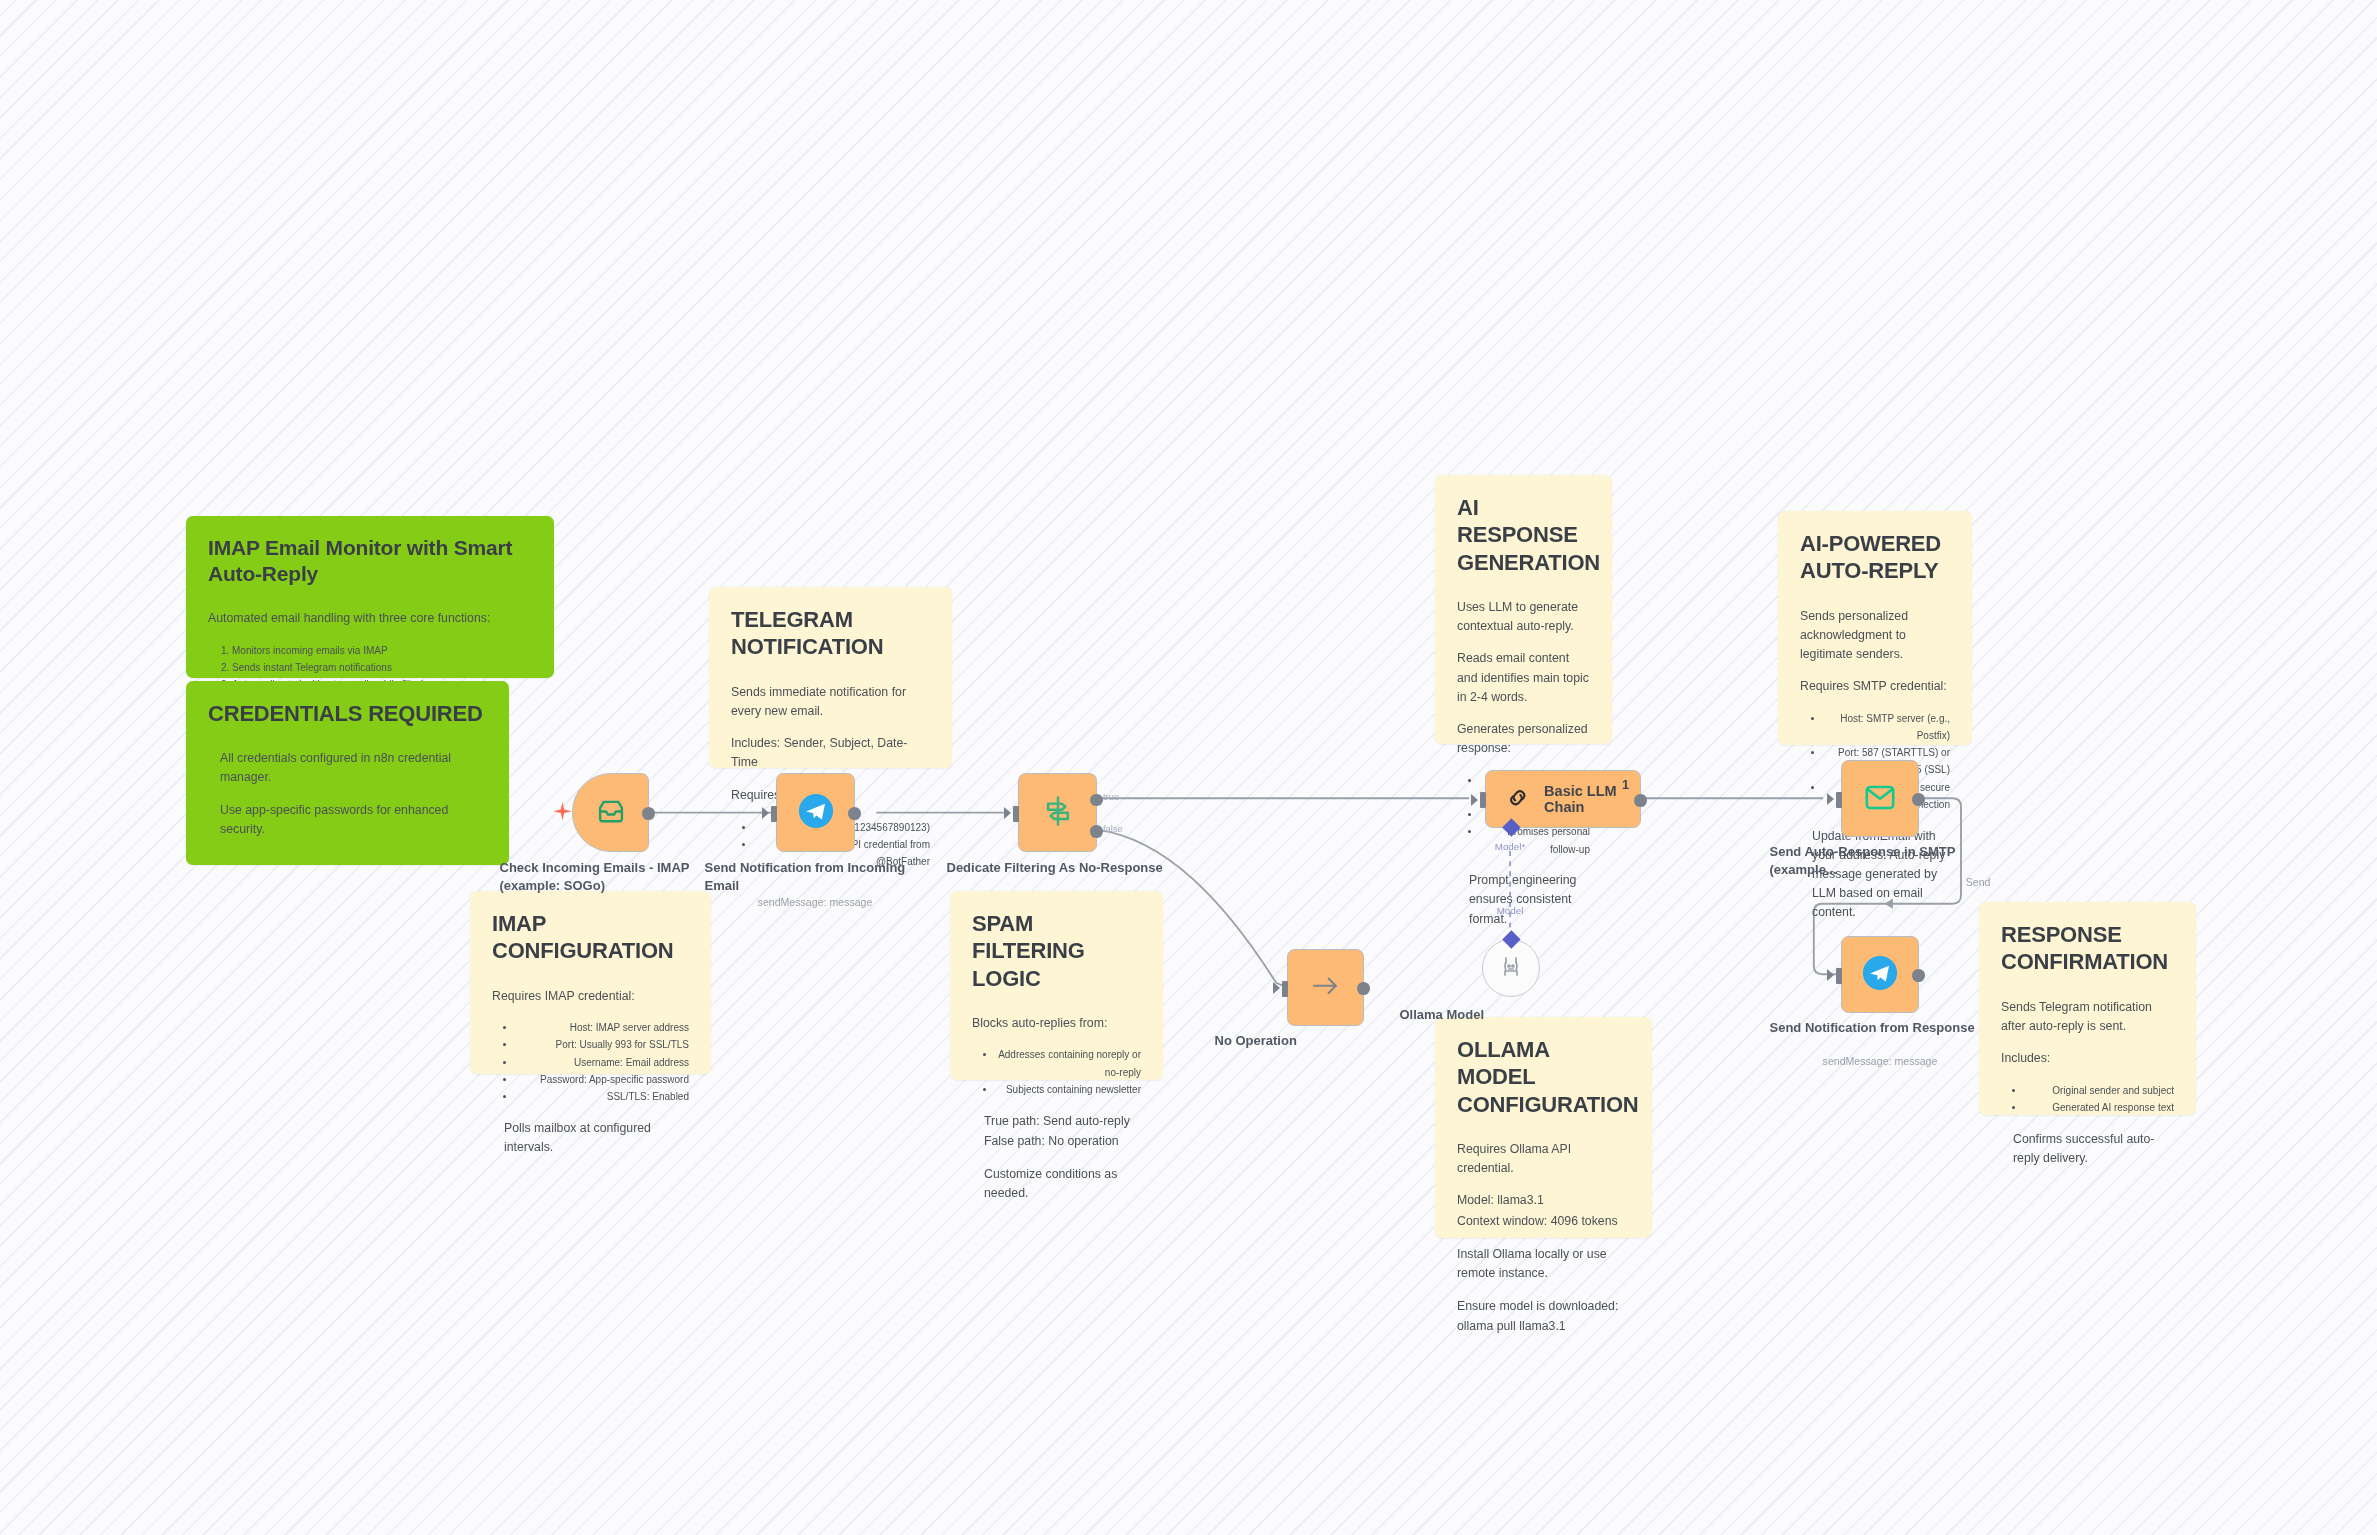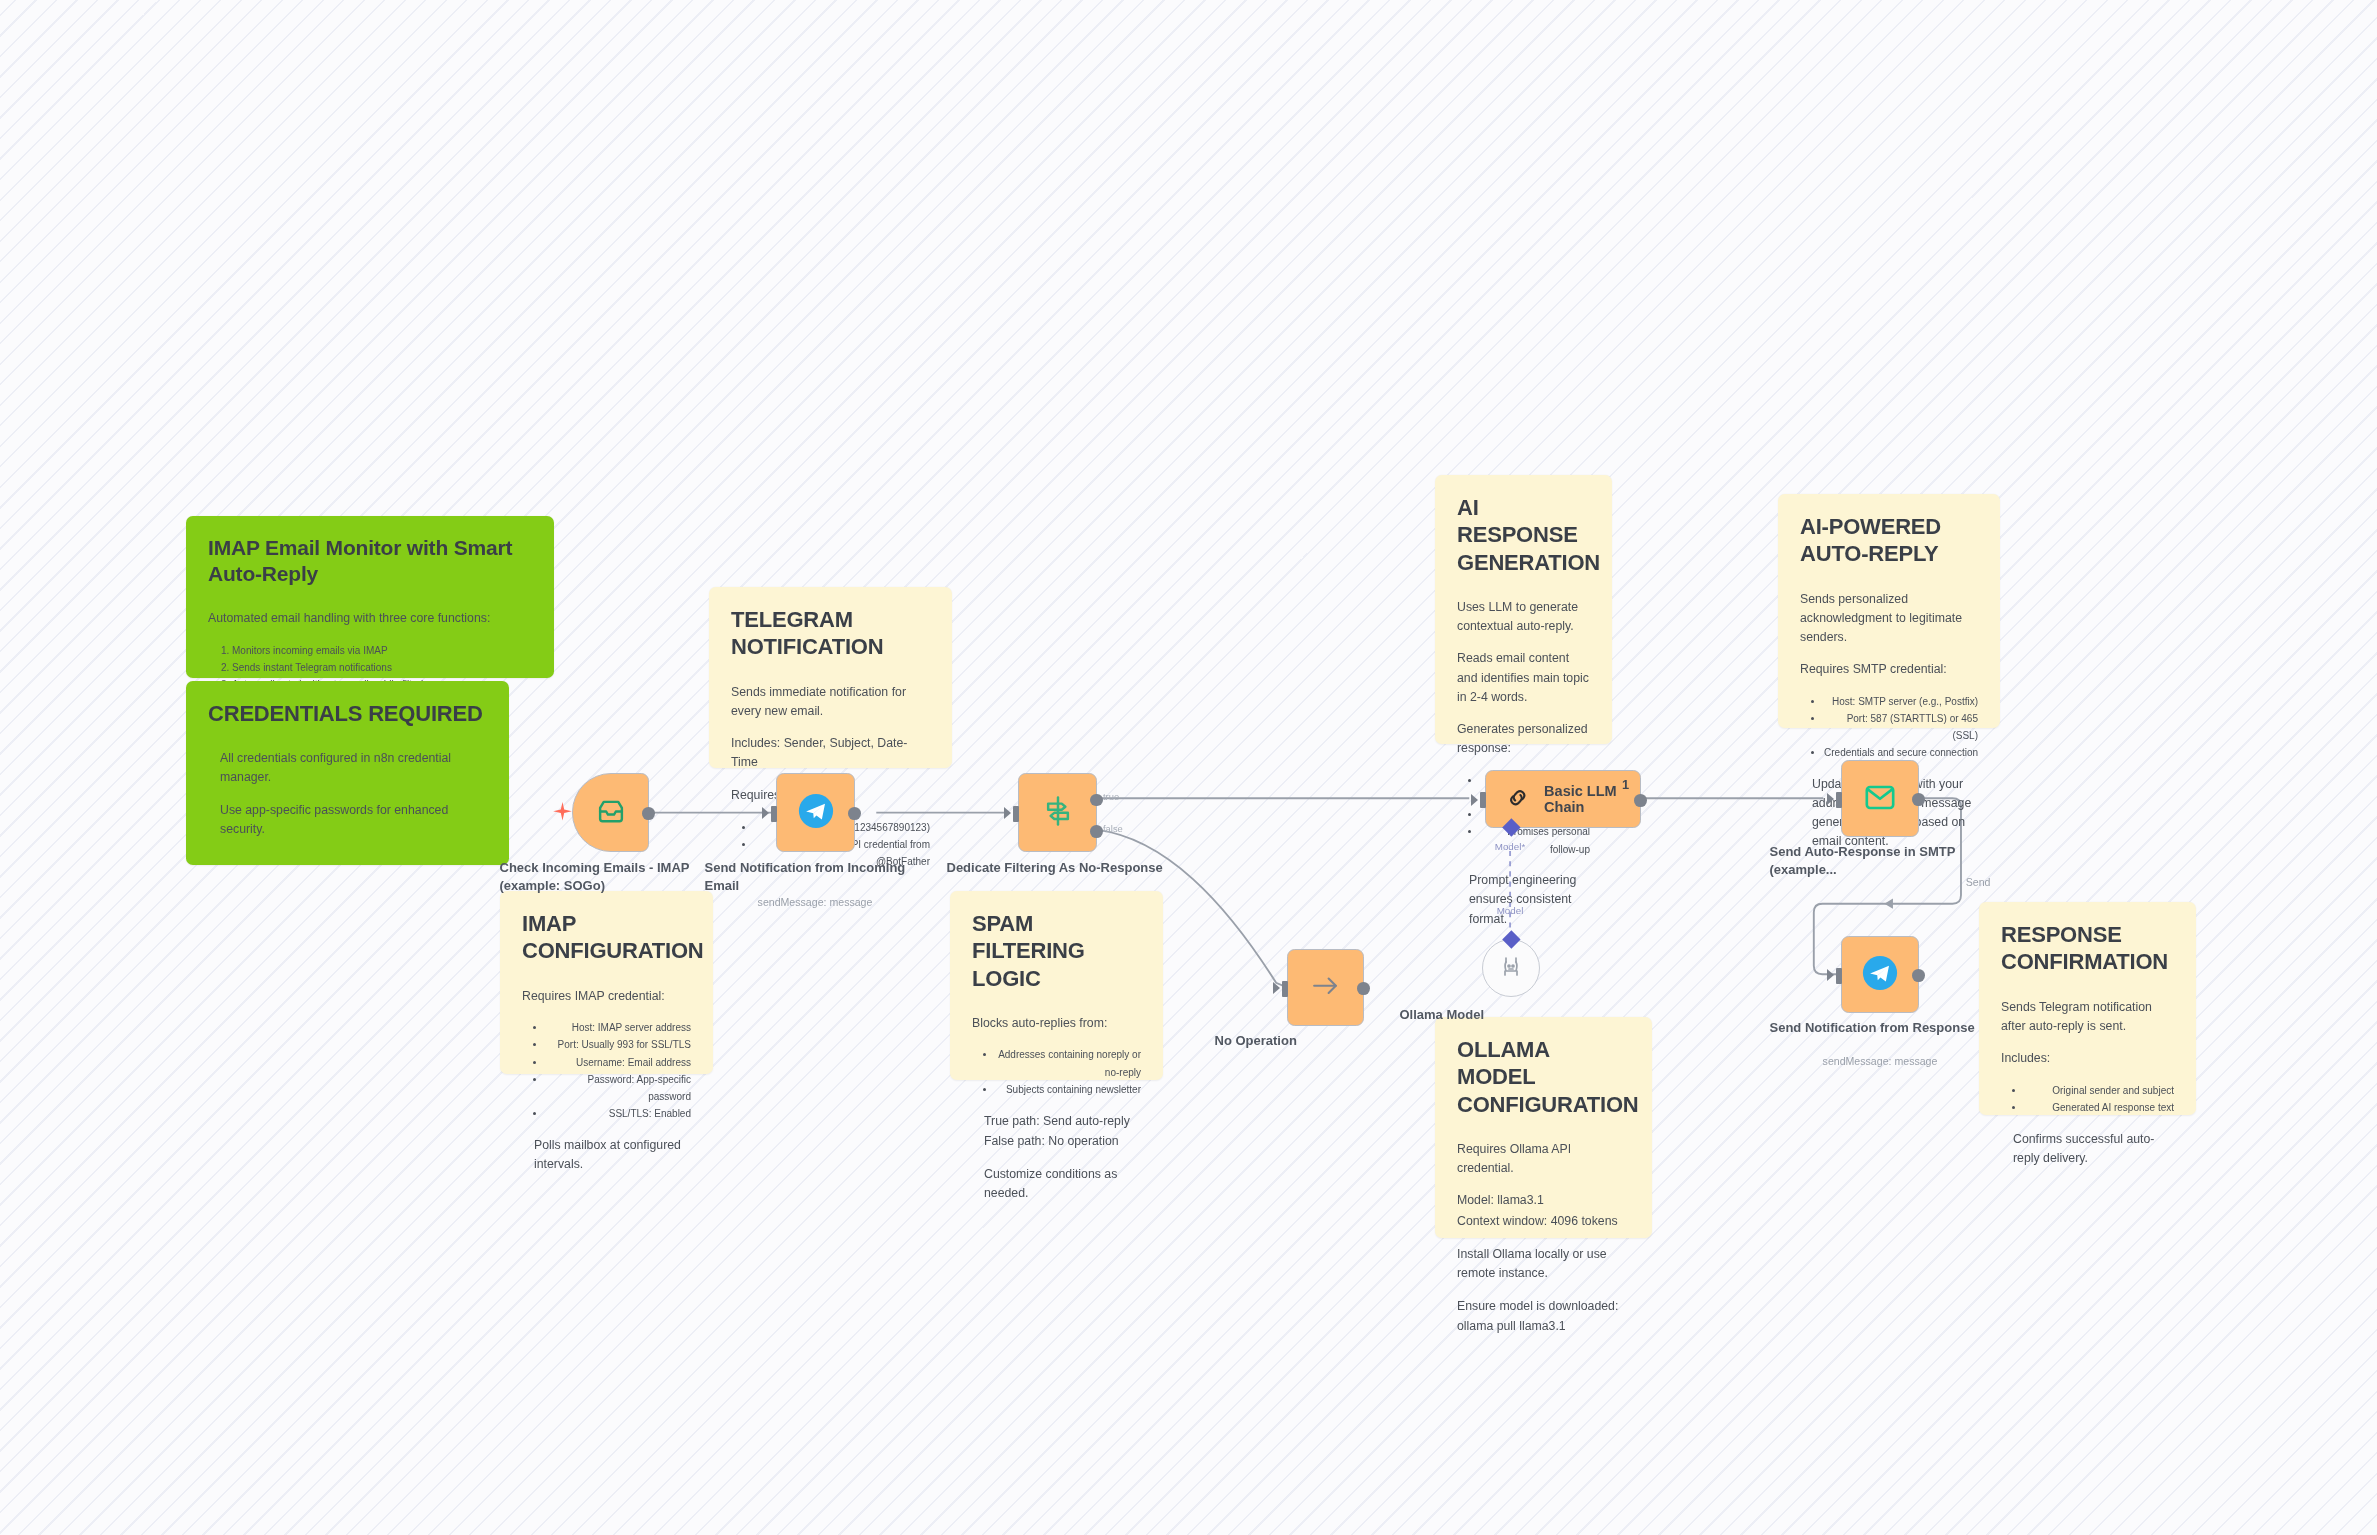--- a/index.html
+++ b/index.html
@@ -215,21 +215,21 @@
     <h3>TELEGRAM NOTIFICATION</h3>
     <p>Sends immediate notification for every new email.</p>
     <p>Includes: Sender, Subject, Date-Time</p>
     <p>Requires:</p>
     <ul>
       <li>Chat ID (update -1234567890123)</li>
       <li>Telegram API credential from @BotFather</li>
     </ul>
   </div>
 
-  <div class="note yellow" style="left:500px; top:891px; width:213px; height:183px;">
+  <div class="note yellow" style="left:470px; top:891px; width:241px; height:183px;">
     <h3>IMAP CONFIGURATION</h3>
     <p>Requires IMAP credential:</p>
     <ul>
       <li>Host: IMAP server address</li>
       <li>Port: Usually 993 for SSL/TLS</li>
       <li>Username: Email address</li>
       <li>Password: App-specific password</li>
       <li>SSL/TLS: Enabled</li>
     </ul>
     <p class="indent">Polls mailbox at configured intervals.</p>
@@ -253,21 +253,21 @@
     <p>Reads email content and identifies main topic in 2-4 words.</p>
     <p>Generates personalized response:</p>
     <ul>
       <li>Thanks sender for message</li>
       <li>Mentions specific topic</li>
       <li>Promises personal follow-up</li>
     </ul>
     <p class="indent">Prompt engineering ensures consistent format.</p>
   </div>
 
-  <div class="note yellow" style="left:1778px; top:494px; width:222px; height:234px;">
+  <div class="note yellow" style="left:1778px; top:511px; width:194px; height:234px;">
     <h3>AI-POWERED AUTO-REPLY</h3>
     <p>Sends personalized acknowledgment to legitimate senders.</p>
     <p>Requires SMTP credential:</p>
     <ul>
       <li>Host: SMTP server (e.g., Postfix)</li>
       <li>Port: 587 (STARTTLS) or 465 (SSL)</li>
       <li>Credentials and secure connection</li>
     </ul>
     <p class="indent">Update fromEmail with your address. Auto-reply message generated by LLM based on email content.</p>
   </div>

